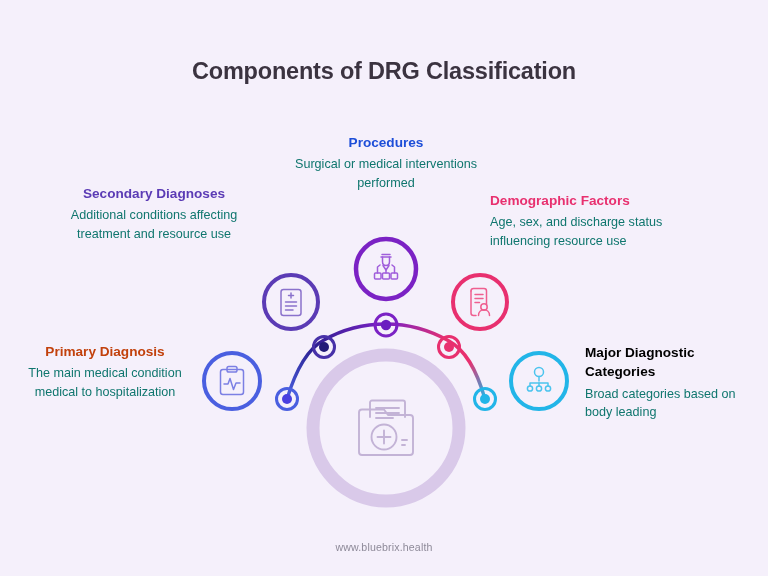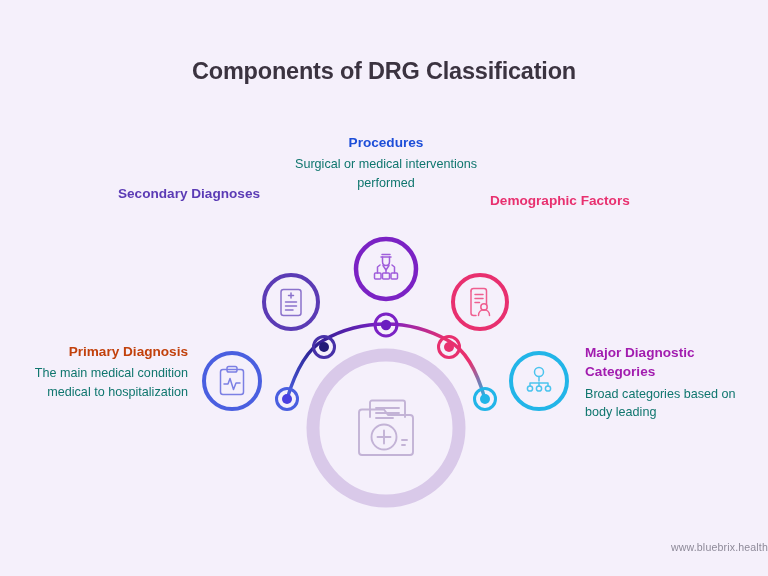--- a/index.html
+++ b/index.html
@@ -37,21 +37,21 @@
     font-size: 13.6px;
     font-weight: bold;
     line-height: 1.42;
     margin-bottom: 3px;
   }
   .block .body {
     font-size: 12.6px;
     line-height: 1.47;
     color: #0f766e;
   }
-  .align-right { text-align: right; }
+  .align-right { text-align: center; }
   .align-left  { text-align: left; }
   .align-center{ text-align: center; }
 
   #blk-secondary { left: 48px;  top: 184px; width: 212px; }
   #blk-primary   { left: 22px;  top: 342px; width: 166px; }
   #blk-procedures{ left: 288px; top: 133px; width: 196px; }
   #blk-demographic{left: 490px; top: 191px; width: 200px; }
   #blk-mdc       { left: 585px; top: 343px; width: 160px; }
 
   
@@ -59,21 +59,21 @@
     position: absolute;
     left: 0; top: 0;
     width: 768px; height: 576px;
   }
 
   
   .footer {
     position: absolute;
     left: 0; top: 541px;
     width: 768px;
-    text-align: right;
+    text-align: center;
     font-size: 10.6px;
     color: #8e8a99;
     letter-spacing: 0.15px;
   }
 </style>
 </head>
 <body>
 
 <div id="stage">
 
@@ -189,36 +189,38 @@
       <path d="M13,17 L13,2.5 a2,2 0 0 1 2,-2 L46,0.5 a2,2 0 0 1 2,2 L48,17"></path>
       <path d="M19,8 L42,8 M19,13 L42,13 M19,18 L36,18"></path>
       <circle cx="27" cy="37" r="12.5"></circle>
       <path d="M27,30.5 L27,43.5 M20.5,37 L33.5,37"></path>
       <path d="M45,40 L50,40 M45,45 L48,45"></path>
     </g>
   </svg>
 
   <div class="block align-right" id="blk-secondary">
     <div class="head" style="color:#5b3bb5">Secondary Diagnoses</div>
+    <div class="body">Additional conditions affecting treatment and resource use</div>
   </div>
 
   <div class="block align-right" id="blk-primary">
     <div class="head" style="color:#c2410c">Primary Diagnosis</div>
     <div class="body">The main medical condition medical to hospitalization</div>
   </div>
 
   <div class="block align-center" id="blk-procedures">
     <div class="head" style="color:#1d4ed8">Procedures</div>
     <div class="body">Surgical or medical interventions performed</div>
   </div>
 
   <div class="block align-left" id="blk-demographic">
     <div class="head" style="color:#e8306f">Demographic Factors</div>
+    <div class="body">Age, sex, and discharge status influencing resource use</div>
   </div>
 
   <div class="block align-left" id="blk-mdc">
-    <div class="head" style="color:#a21caf">Major Diagnostic Categories</div>
+    <div class="head" style="color:#000000">Major Diagnostic Categories</div>
     <div class="body">Broad categories based on body leading</div>
   </div>
 
   <div class="footer">www.bluebrix.health</div>
 
 </div>
 
 </body></html>

